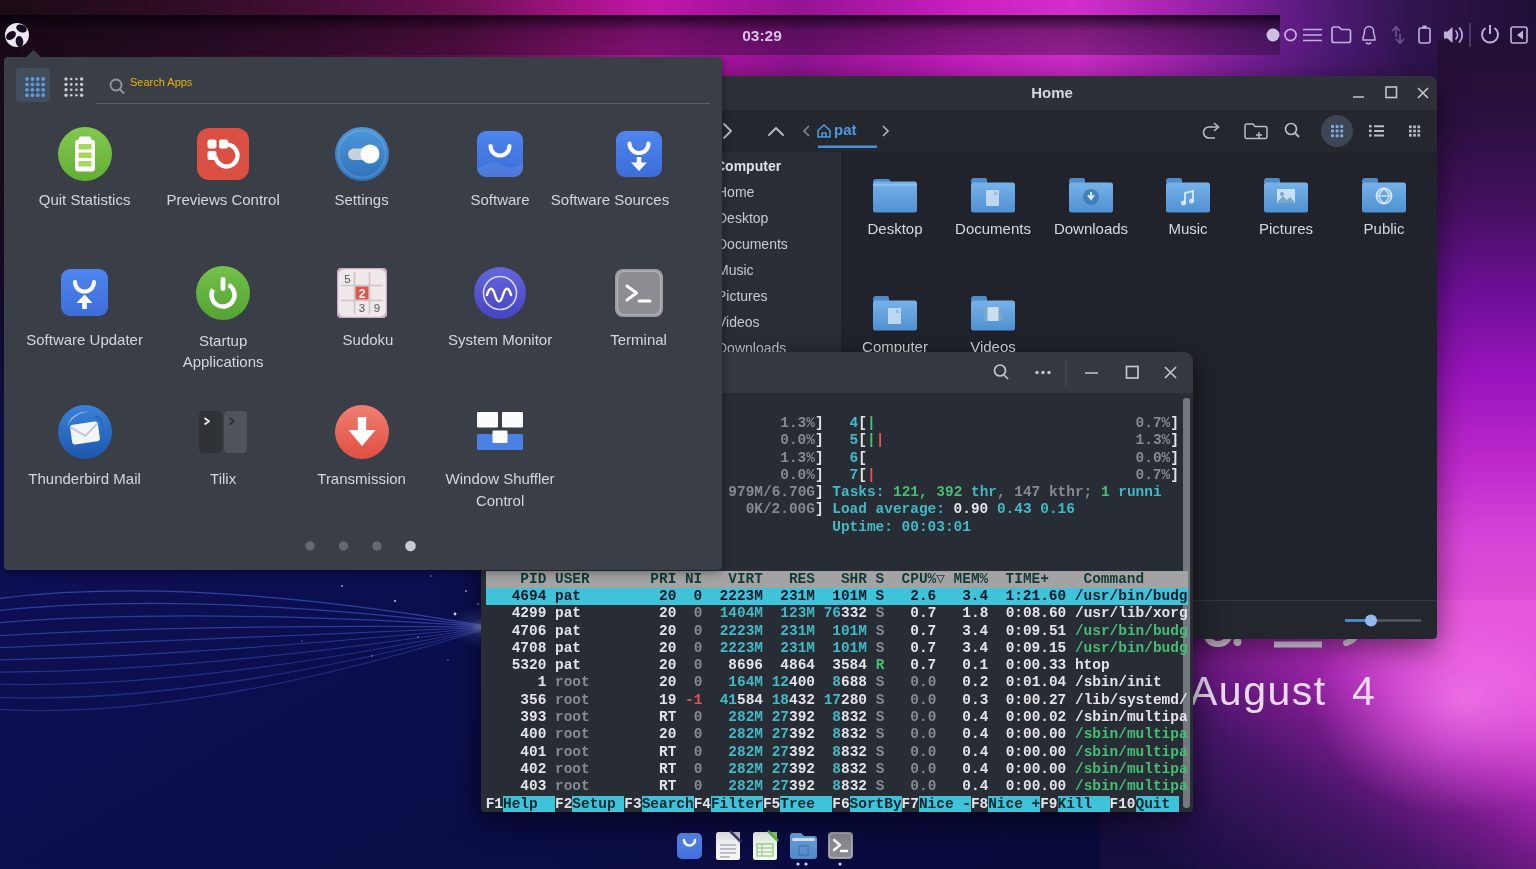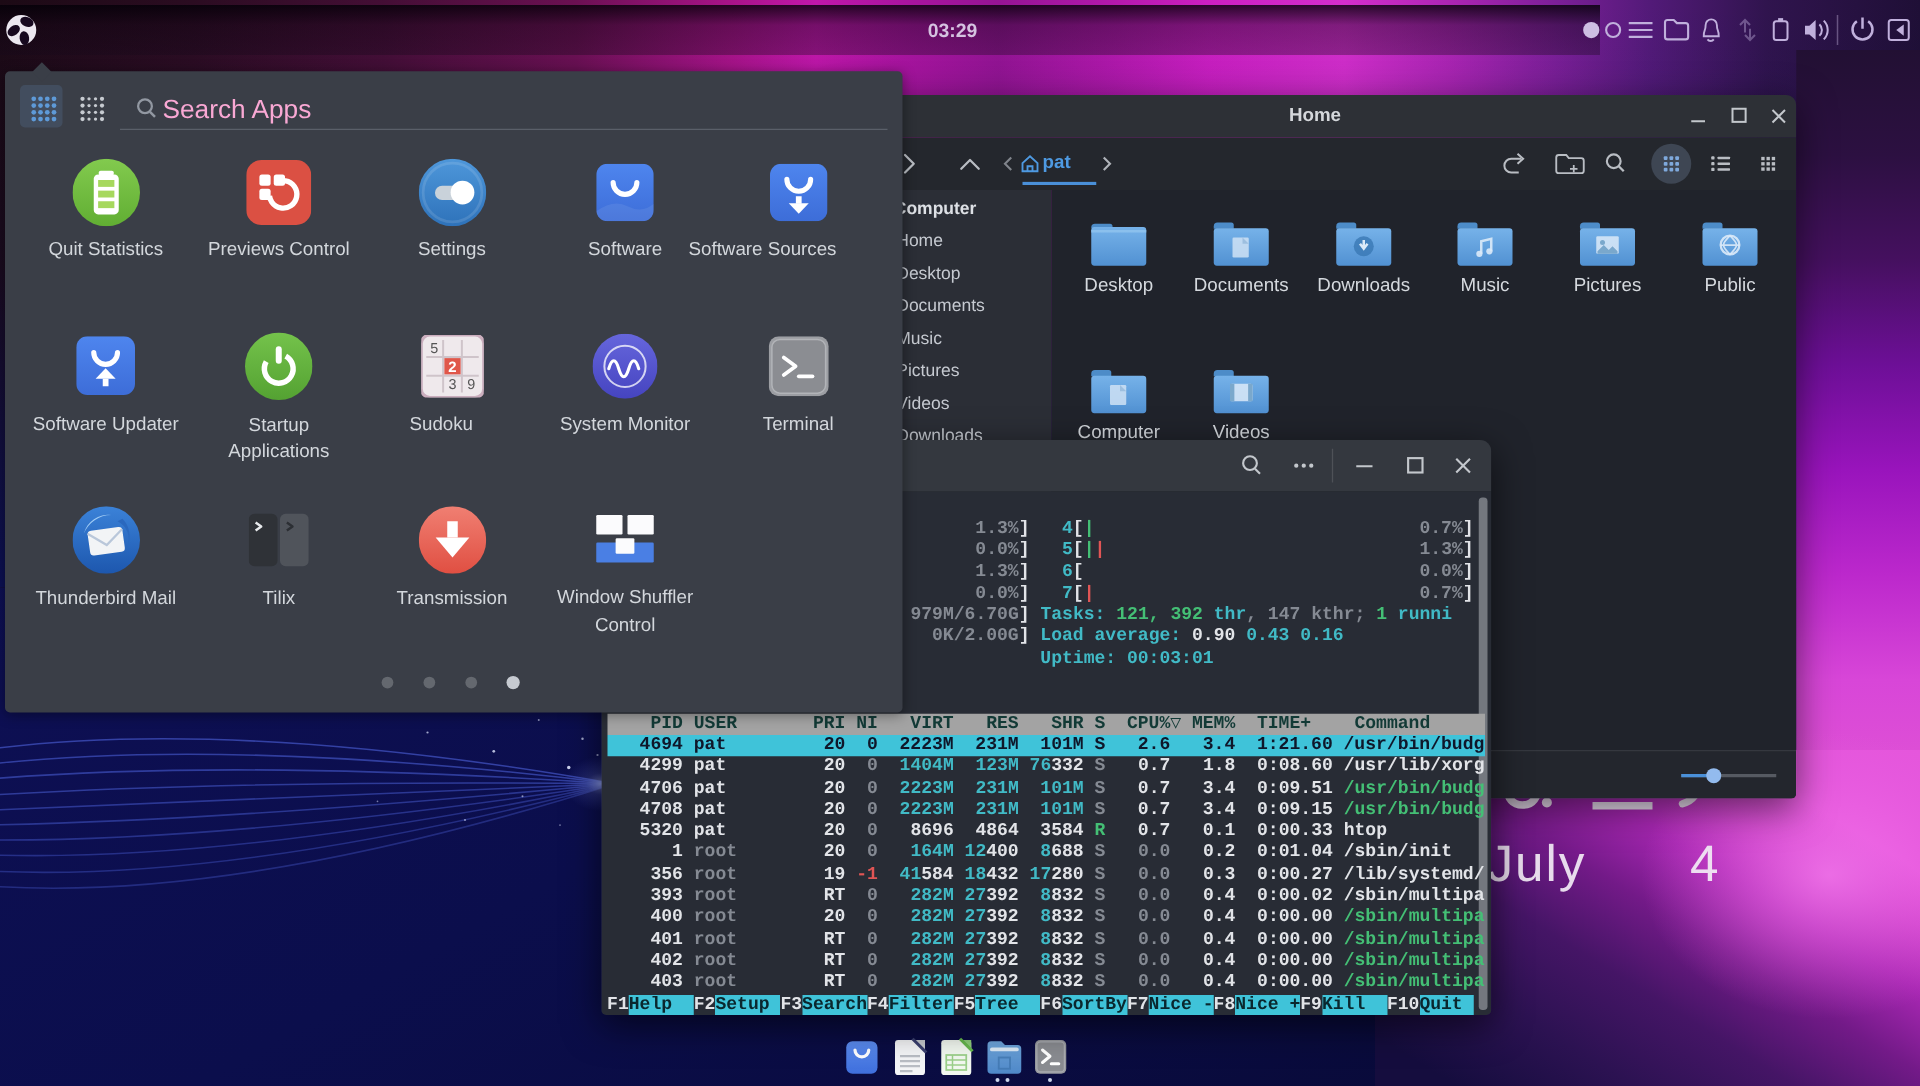--- a/index.html
+++ b/index.html
@@ -4,21 +4,21 @@
 font-family:"Liberation Sans",sans-serif;}
 *{box-sizing:border-box}
 .abs{position:absolute}
 #wall{position:absolute;left:0;top:0;width:1536px;height:869px;z-index:0}
 #clockw{position:absolute;z-index:1;color:#efe6f2}
 #dock{position:absolute;z-index:1;left:0;top:820px;width:1536px;height:49px}
 #fm{position:absolute;z-index:2;left:668px;top:76px;width:769px;height:563px;
 border-radius:8px 8px 4px 4px;box-shadow:0 8px 30px rgba(0,0,0,.55);overflow:hidden}
 #term{position:absolute;z-index:3;left:481px;top:352px;width:712px;height:460px;
 border-radius:9px 9px 4px 4px;box-shadow:0 8px 30px rgba(0,0,0,.6);overflow:hidden}
-#panel{position:absolute;z-index:5;left:0;top:4px;width:1280px;height:40px;
+#panel{position:absolute;z-index:5;left:0;top:15px;width:1280px;height:40px;
 background:linear-gradient(180deg,rgba(4,0,8,.82),rgba(14,4,18,.42) 40%,rgba(22,8,26,.34))}
 #menu{position:absolute;z-index:6;left:4px;top:57px;width:718px;height:513px;
 background:#3a3e47;border-radius:4px;box-shadow:0 2px 10px rgba(0,0,0,.4)}
 #menu .notch{position:absolute;left:24px;top:-5px;width:11px;height:11px;background:#3a3e47;transform:rotate(45deg)}
 .ic{position:absolute}
 .lbl{position:absolute;color:#d3d7dc;font-size:15px;text-align:center;line-height:21.5px;transform:translate(-50%,-50%);white-space:nowrap}
 
 .fm-tb{position:absolute;left:0;top:0;width:100%;height:34px;background:#2d3036;color:#d4d7db}
 .fm-tool{position:absolute;left:0;top:34px;width:100%;height:42px;background:#24272d}
 .fm-side{position:absolute;left:0;top:76px;width:173px;height:448px;background:#2b2e36}
@@ -139,21 +139,21 @@
 </svg></div>
 <div id="clockw">
 <svg class="abs" style="left:1185px;top:620px" width="220" height="32" viewBox="0 0 220 32">
  <g stroke="#f2eaf6" stroke-width="6" fill="none" stroke-linecap="round" opacity="0.95">
   <path d="M20,8 q1,16 13,16 q12,0 13,-16"></path>
   <path d="M89,24.5 L137,24.5" stroke-linecap="butt"></path>
   <path d="M174,2 q1,17 -13,21"></path>
  </g>
  <circle cx="52.5" cy="22" r="4" fill="#f2eaf6" opacity="0.95"></circle>
 </svg>
-<div class="abs" style="left:1190px;top:668px;font-size:41px;color:#f3ecf6;letter-spacing:1.5px;opacity:.92">July</div>
+<div class="abs" style="left:1190px;top:668px;font-size:41px;color:#f3ecf6;letter-spacing:1.5px;opacity:.92">August</div>
 <div class="abs" style="left:1352px;top:668px;font-size:41px;color:#f3ecf6;opacity:.92">4</div>
 </div>
 <div id="dock">
 <svg width="1536" height="49" viewBox="0 0 1536 49">
 <defs>
 <linearGradient id="dsoft" x1="0" y1="0" x2="0" y2="1">
           <stop offset="0" stop-color="#5b8cf0"></stop>
           <stop offset="1" stop-color="#3f6fdc"></stop>
         </linearGradient>
 <linearGradient id="dfold" x1="0" y1="0" x2="0" y2="1">
@@ -434,21 +434,21 @@
         <circle cx="7.0" cy="24.2" r="1.7" fill="#c6cad0"></circle>
         <circle cx="12.2" cy="24.2" r="1.3" fill="#c6cad0"></circle>
         <circle cx="17.4" cy="24.2" r="1.3" fill="#c6cad0"></circle>
         <circle cx="22.6" cy="24.2" r="1.7" fill="#c6cad0"></circle>
       </svg>
 </div>
 <svg class="abs" style="left:100px;top:19px" width="30" height="24">
  <circle cx="12" cy="9" r="5.5" fill="none" stroke="#9298a2" stroke-width="1.8"></circle>
  <line x1="16" y1="13.5" x2="20" y2="17.5" stroke="#9298a2" stroke-width="2"></line>
 </svg>
-<div class="abs" style="left:126px;top:19px;font-size:21px;color:#f9a8d4">Search Apps</div>
+<div class="abs" style="left:126px;top:19px;font-size:11px;color:#eab308">Search Apps</div>
 <div class="abs" style="left:92px;top:45.5px;width:614px;height:1px;background:#5a5f69"></div>
 <svg width="0" height="0">
       <defs>
 <linearGradient id="ggreen" x1="0" y1="0" x2="0" y2="1">
           <stop offset="0" stop-color="#82ca4e"></stop>
           <stop offset="1" stop-color="#61ae33"></stop>
         </linearGradient>
 <linearGradient id="ggreen2" x1="0" y1="0" x2="0" y2="1">
           <stop offset="0" stop-color="#74c24b"></stop>
           <stop offset="1" stop-color="#54a232"></stop>
@@ -569,21 +569,21 @@
 <rect x="17.5" y="23.5" width="15" height="12.5" rx="1" fill="#fbfbfd"></rect>
 </svg></div>
 
 <div class="lbl" style="left:80.6px;top:142.5px">Quit Statistics</div>
 <div class="lbl" style="left:219.1px;top:142.5px">Previews Control</div>
 <div class="lbl" style="left:357.6px;top:142.5px">Settings</div>
 <div class="lbl" style="left:496.1px;top:142.5px">Software</div>
 <div class="lbl" style="left:606px;top:142.5px">Software Sources</div>
 <div class="lbl" style="left:80.6px;top:283.0px">Software Updater</div>
 <div class="lbl" style="left:219.1px;top:293.5px">Startup<br>Applications</div>
-<div class="lbl" style="left:349px;top:283.0px">Sudoku</div>
+<div class="lbl" style="left:364px;top:283.0px">Sudoku</div>
 <div class="lbl" style="left:496.1px;top:283.0px">System Monitor</div>
 <div class="lbl" style="left:634.6px;top:283.0px">Terminal</div>
 <div class="lbl" style="left:80.6px;top:421.5px">Thunderbird Mail</div>
 <div class="lbl" style="left:219.1px;top:421.5px">Tilix</div>
 <div class="lbl" style="left:357.6px;top:421.5px">Transmission</div>
 <div class="lbl" style="left:496.1px;top:432.0px">Window Shuffler<br>Control</div>
 
 <svg class="abs" style="left:296px;top:480px" width="130" height="20">
  <circle cx="10" cy="9" r="4.7" fill="#64686f"></circle>
  <circle cx="43.5" cy="9" r="4.7" fill="#64686f"></circle>

